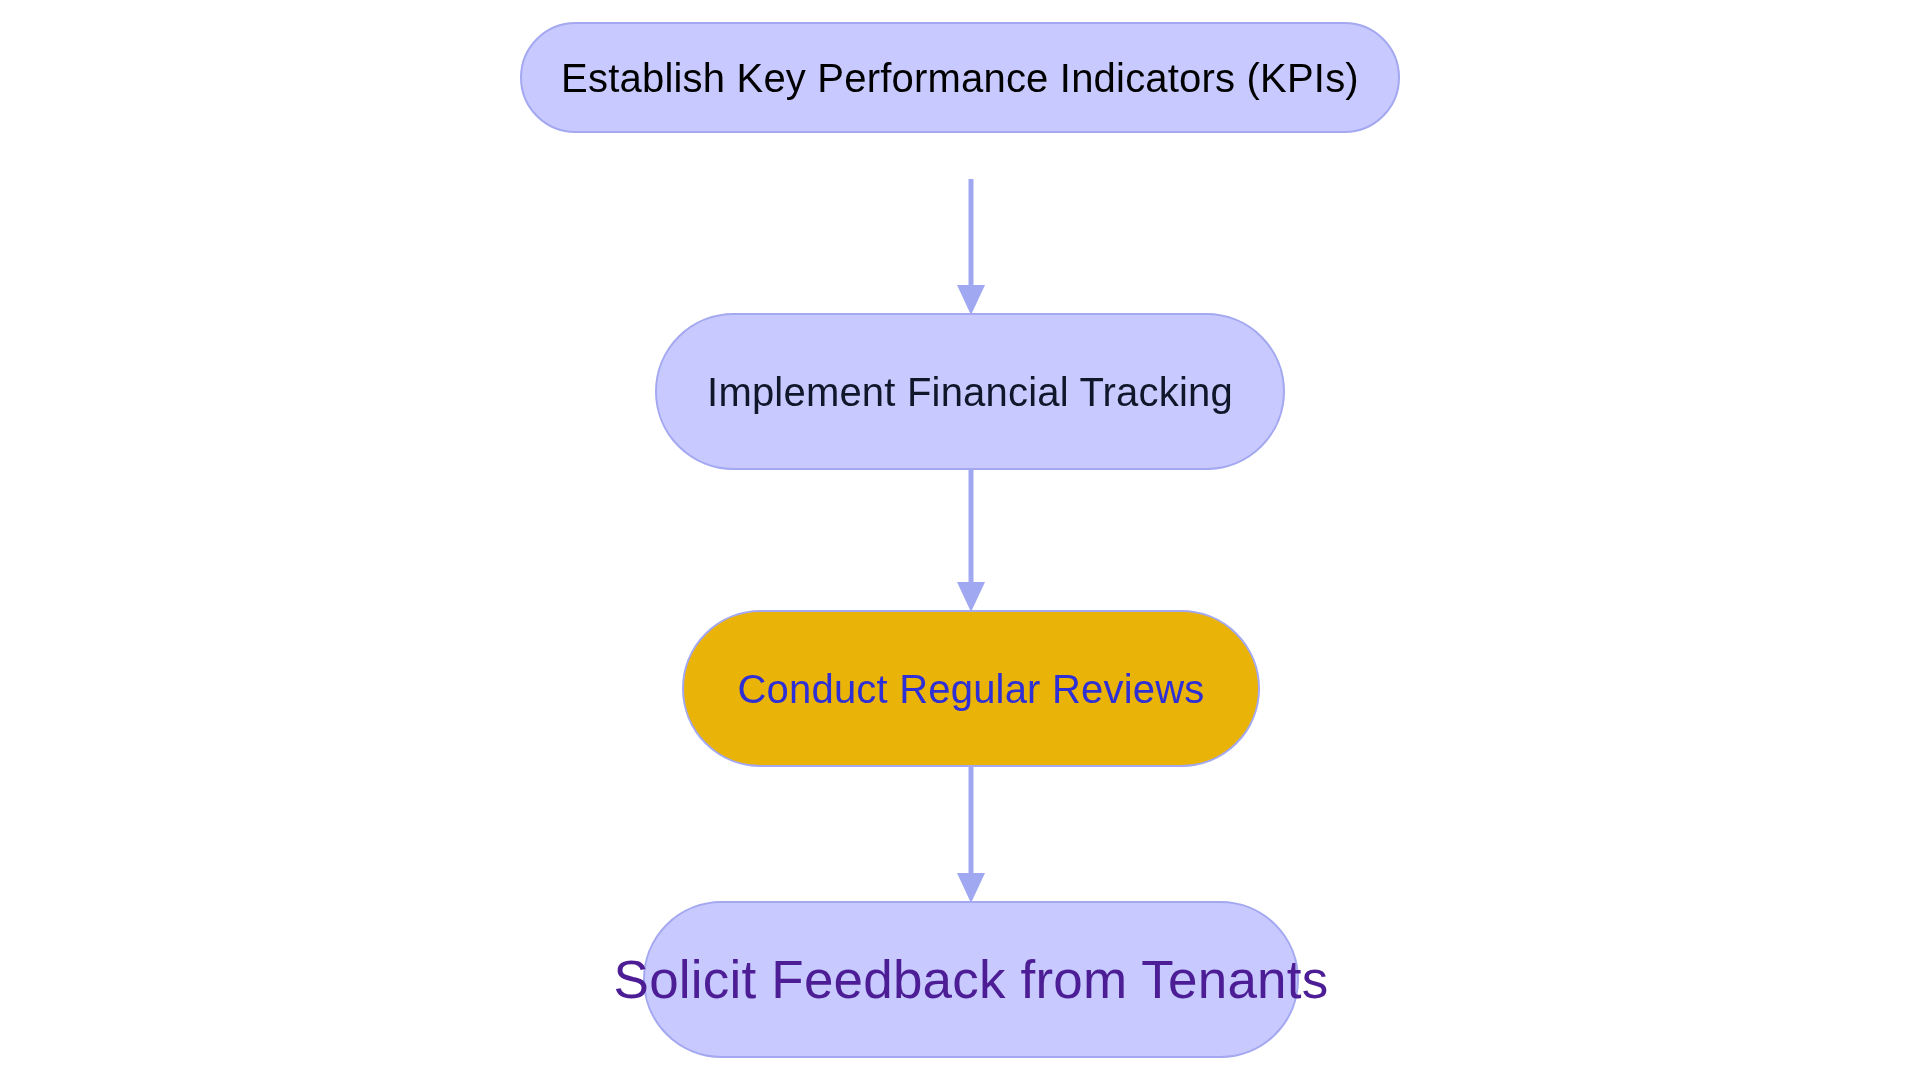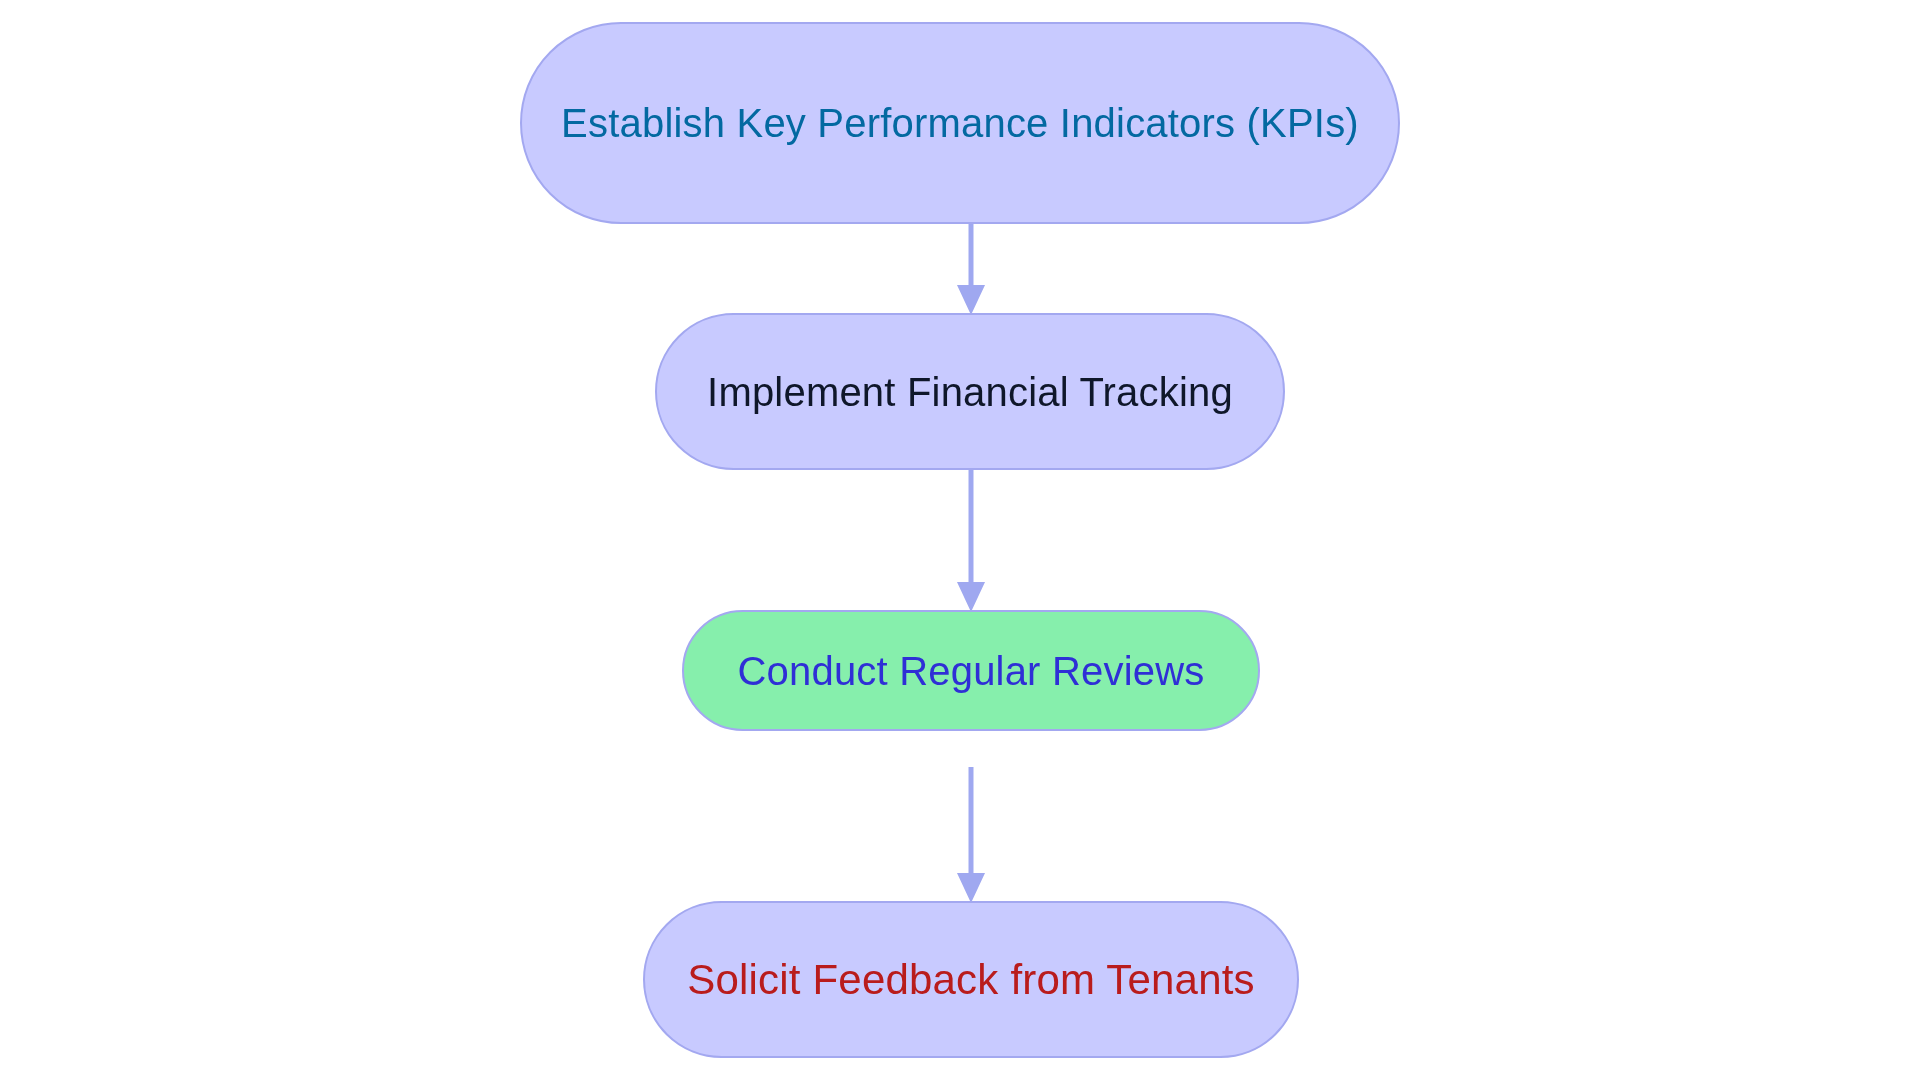--- a/index.html
+++ b/index.html
@@ -61,21 +61,21 @@
     </svg>
   </div>
 
   <div class="flow-edge" id="edge-el-3" style="left: 951px; top: 767px;">
     <svg width="40" height="140" viewBox="0 0 40 140" xmlns="http://www.w3.org/2000/svg">
       <line x1="20" y1="0" x2="20" y2="112" stroke="#9fa8f0" stroke-width="5"></line>
       <polygon points="6,106 34,106 20,136" fill="#9fa8f0"></polygon>
     </svg>
   </div>
 
-  <div class="flow-node" id="node-el-1" style="left: 520px; top: 22px; width: 880px; height: 202px; font-size: 40px; background: rgb(200, 202, 255); border-color: rgb(163, 168, 240); color: #0369a1;">Establish Key Performance Indicators (KPIs)</div>
+  <div class="flow-node" id="node-el-1" style="left: 520px; top: 22px; width: 880px; height: 111px; font-size: 40px; background: rgb(200, 202, 255); border-color: rgb(163, 168, 240); color: #000000;">Establish Key Performance Indicators (KPIs)</div>
 
   <div class="flow-node" id="node-el-2" style="left: 655px; top: 313px; width: 630px; height: 157px; font-size: 40px; background: rgb(200, 202, 255); border-color: rgb(163, 168, 240); color: #0f172a;">Implement Financial Tracking</div>
 
-  <div class="flow-node" id="node-el-3" style="left: 682px; top: 610px; width: 578px; height: 121px; font-size: 40px; background: #86efac; border-color: rgb(163, 168, 240); color: rgb(47, 47, 214);">Conduct Regular Reviews</div>
+  <div class="flow-node" id="node-el-3" style="left: 682px; top: 610px; width: 578px; height: 157px; font-size: 40px; background: #eab308; border-color: rgb(163, 168, 240); color: rgb(47, 47, 214);">Conduct Regular Reviews</div>
 
-  <div class="flow-node" id="node-el-4" style="left: 643px; top: 901px; width: 656px; height: 157px; font-size: 42px; background: rgb(200, 202, 255); border-color: rgb(163, 168, 240); color: #b91c1c;">Solicit Feedback from Tenants</div>
+  <div class="flow-node" id="node-el-4" style="left: 643px; top: 901px; width: 656px; height: 157px; font-size: 53px; background: rgb(200, 202, 255); border-color: rgb(163, 168, 240); color: #4c1d95;">Solicit Feedback from Tenants</div>
 
 </div>
 
 </body></html>

